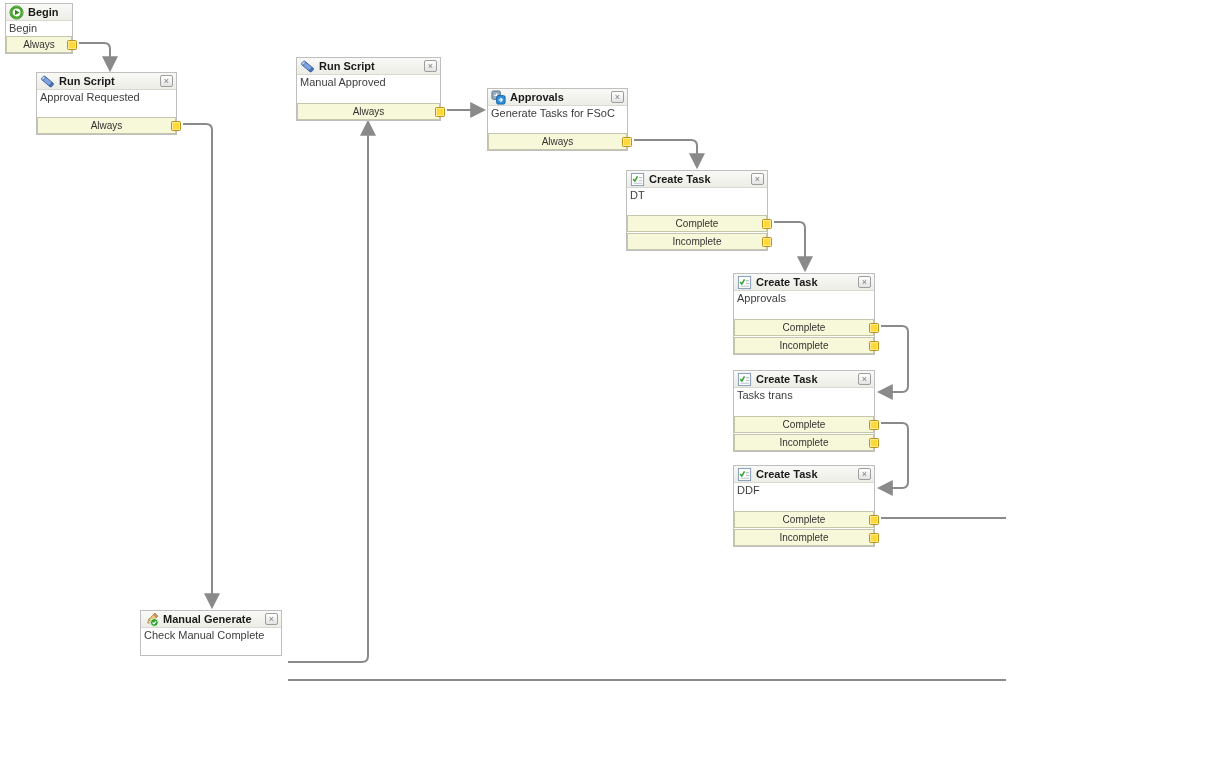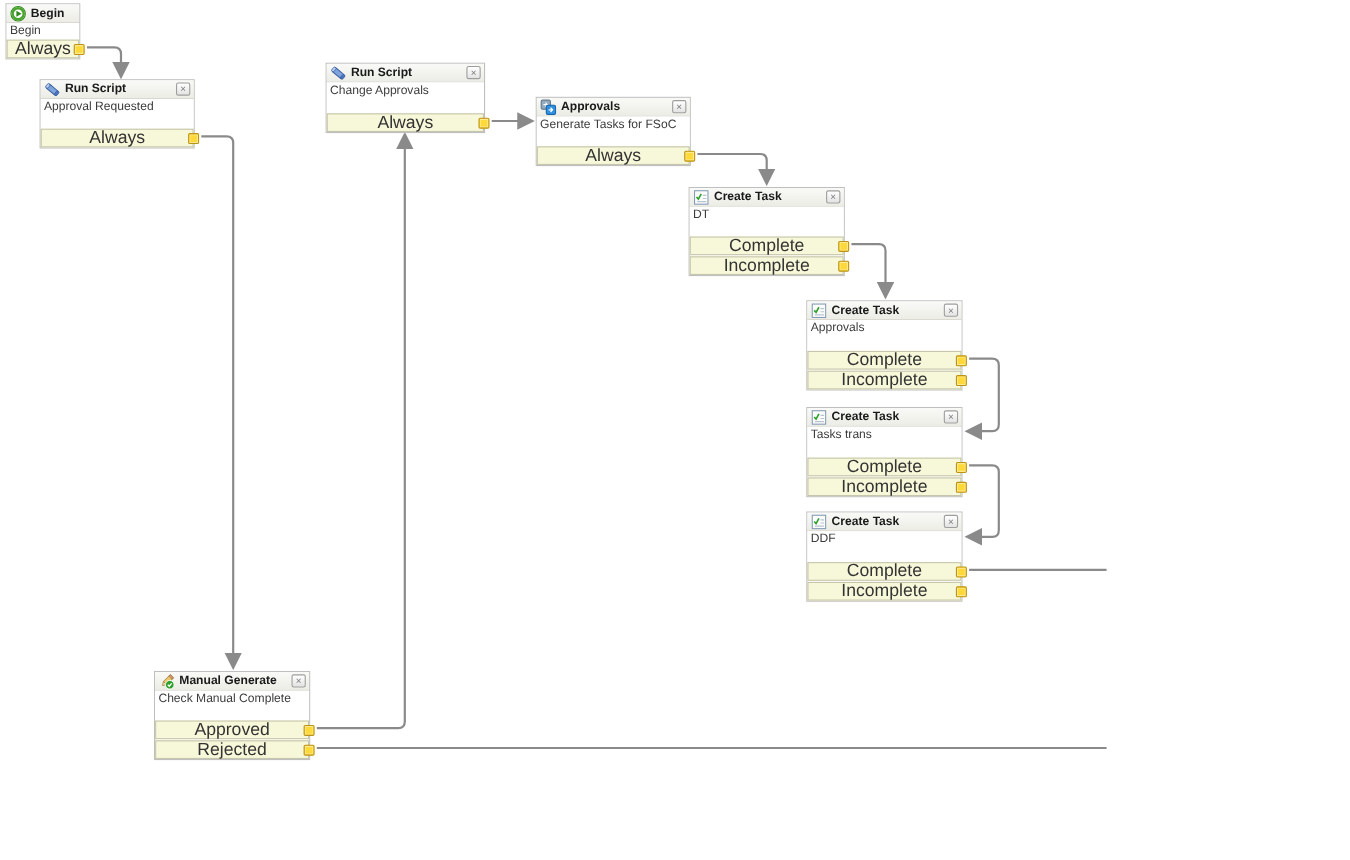--- a/index.html
+++ b/index.html
@@ -43,21 +43,21 @@
   }
   .node-filler{background:#fff;}
   .output-row{
     position:relative;height:17px;
     background:var(--row-bg,#f7f7d9);
     border:1px solid var(--row-border,#c6c6ad);
     box-sizing:border-box;
     display:flex;align-items:center;justify-content:center;
   }
   .output-row + .output-row{margin-top:1px;}
-  .output-label{font-size:16px;color:#333;}
+  .output-label{font-size:10px;color:#333;}
   .connector{
     position:absolute;right:-6px;top:50%;transform:translateY(-50%);
     width:10px;height:10px;
     background:var(--connector-fill,#ffd83a);
     border:1px solid var(--connector-border,#bb9417);
     border-radius:1.5px;
     box-shadow:inset 0 0 0 1px rgba(255,255,255,.45);
     box-sizing:border-box;
   }
 </style>
@@ -134,21 +134,21 @@
               <g transform="rotate(40 8 8)">
                 <rect x="2" y="5.5" width="12" height="5" rx="1" fill="#7fa3dc" stroke="#33589c" stroke-width="0.9"></rect>
                 <rect x="1" y="5.5" width="2.8" height="5" rx="1.4" fill="#b9cdf0" stroke="#33589c" stroke-width="0.7"></rect>
                 <rect x="12.2" y="5.5" width="2.8" height="5" rx="1.4" fill="#4a76c0" stroke="#33589c" stroke-width="0.7"></rect>
               </g>
             </svg>
           </span>
       <span class="node-title">Run Script</span>
       <span class="node-close">×</span>
     </div>
-    <div class="node-desc">Change Approvals</div>
+    <div class="node-desc">Manual Approved</div>
     <div class="node-filler" style="height: 13px;"></div>
     <div class="node-outputs">
           <div class="output-row">
     <span class="output-label">Always</span>
     <span class="connector"></span>
   </div>
         </div>
   </div>
       <div class="node" style="left: 487px; top: 88px; width: 141px;">
     <div class="node-header">
@@ -283,30 +283,20 @@
               </g>
               <circle cx="11" cy="11.2" r="4.2" fill="#2fa02a" stroke="#ffffff" stroke-width="0.9"></circle>
               <path d="M9.1 11.2 L10.5 12.7 L12.9 9.9" stroke="#ffffff" stroke-width="1.3" fill="none"></path>
             </svg>
           </span>
       <span class="node-title">Manual Generate</span>
       <span class="node-close">×</span>
     </div>
     <div class="node-desc">Check Manual Complete</div>
     <div class="node-filler" style="height: 12px;"></div>
-    <div class="node-outputs">
-          <div class="output-row">
-    <span class="output-label">Approved</span>
-    <span class="connector"></span>
-  </div>
-          <div class="output-row">
-    <span class="output-label">Rejected</span>
-    <span class="connector"></span>
-  </div>
-        </div>
   </div>
       <div class="node" style="left: 1112px; top: 740px; width: 68px;">
     <div class="node-header">
       <span class="node-icon">
             <svg width="15" height="15" viewBox="0 0 16 16">
               <circle cx="8" cy="8" r="6.6" fill="#f2686a" stroke="#c13a3c" stroke-width="1.2"></circle>
               <circle cx="7.4" cy="7.2" r="3.4" fill="#f59193" opacity="0.75"></circle>
             </svg>
           </span>
       <span class="node-title">End</span>

